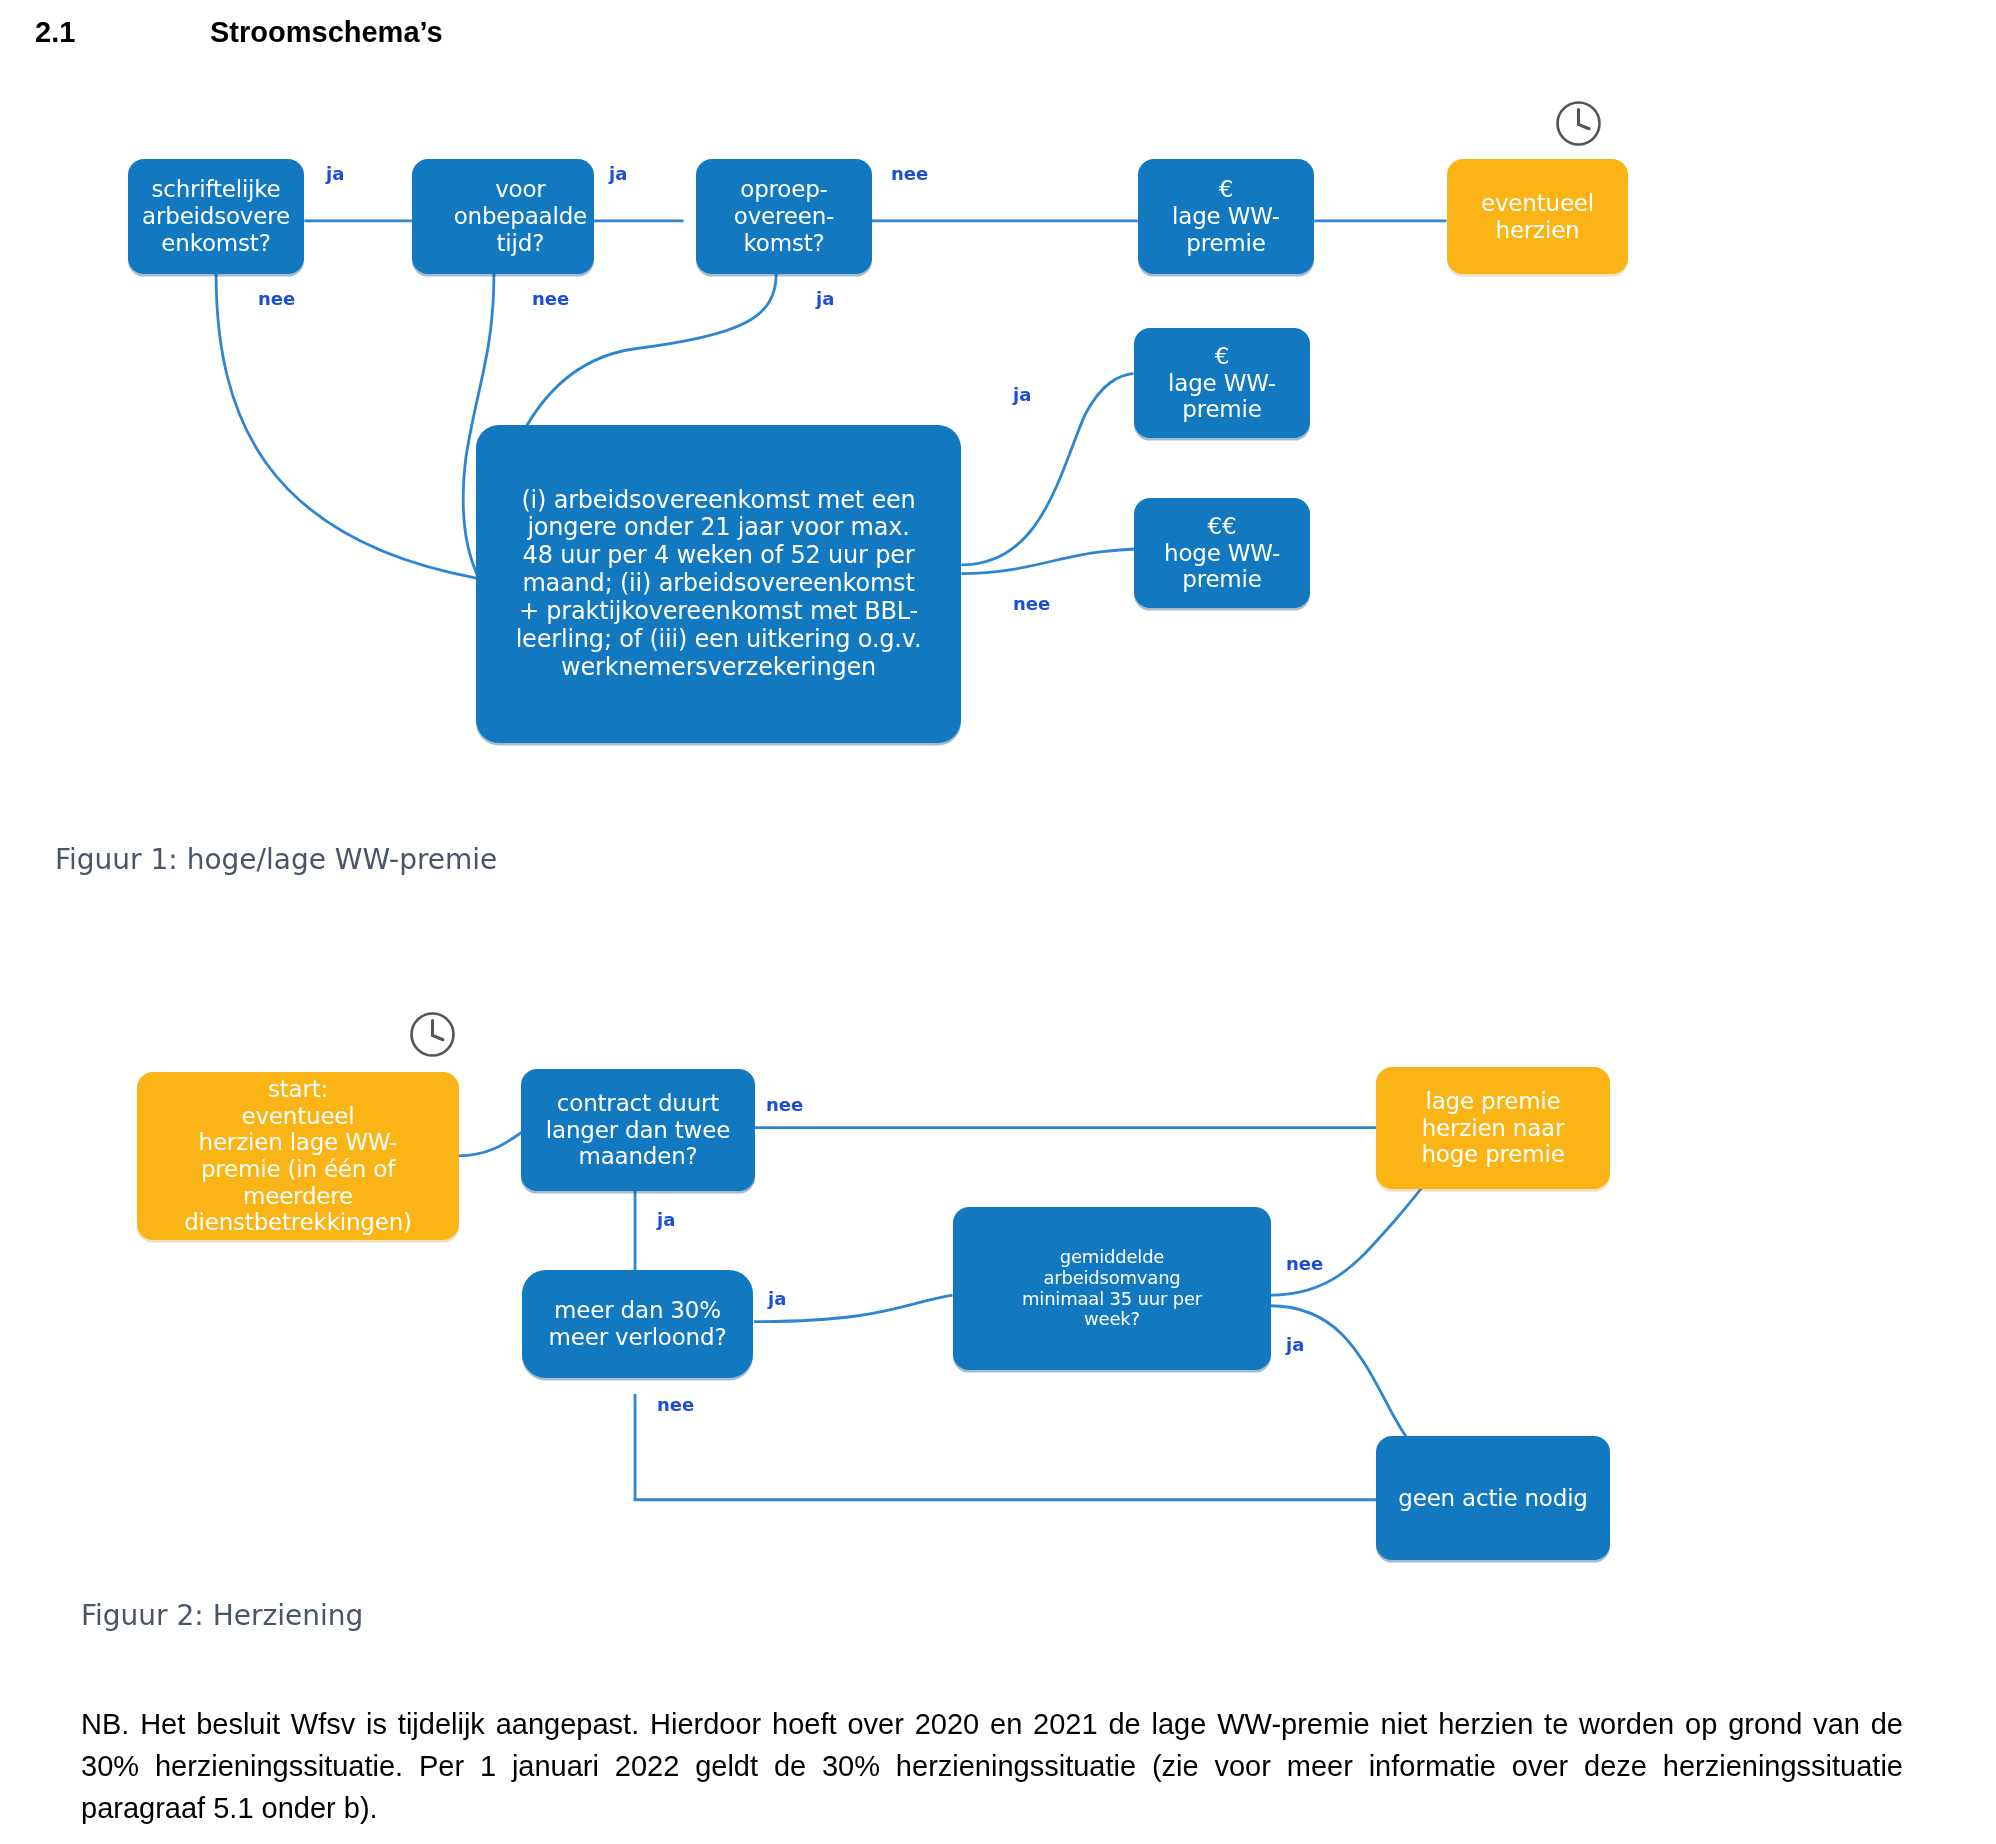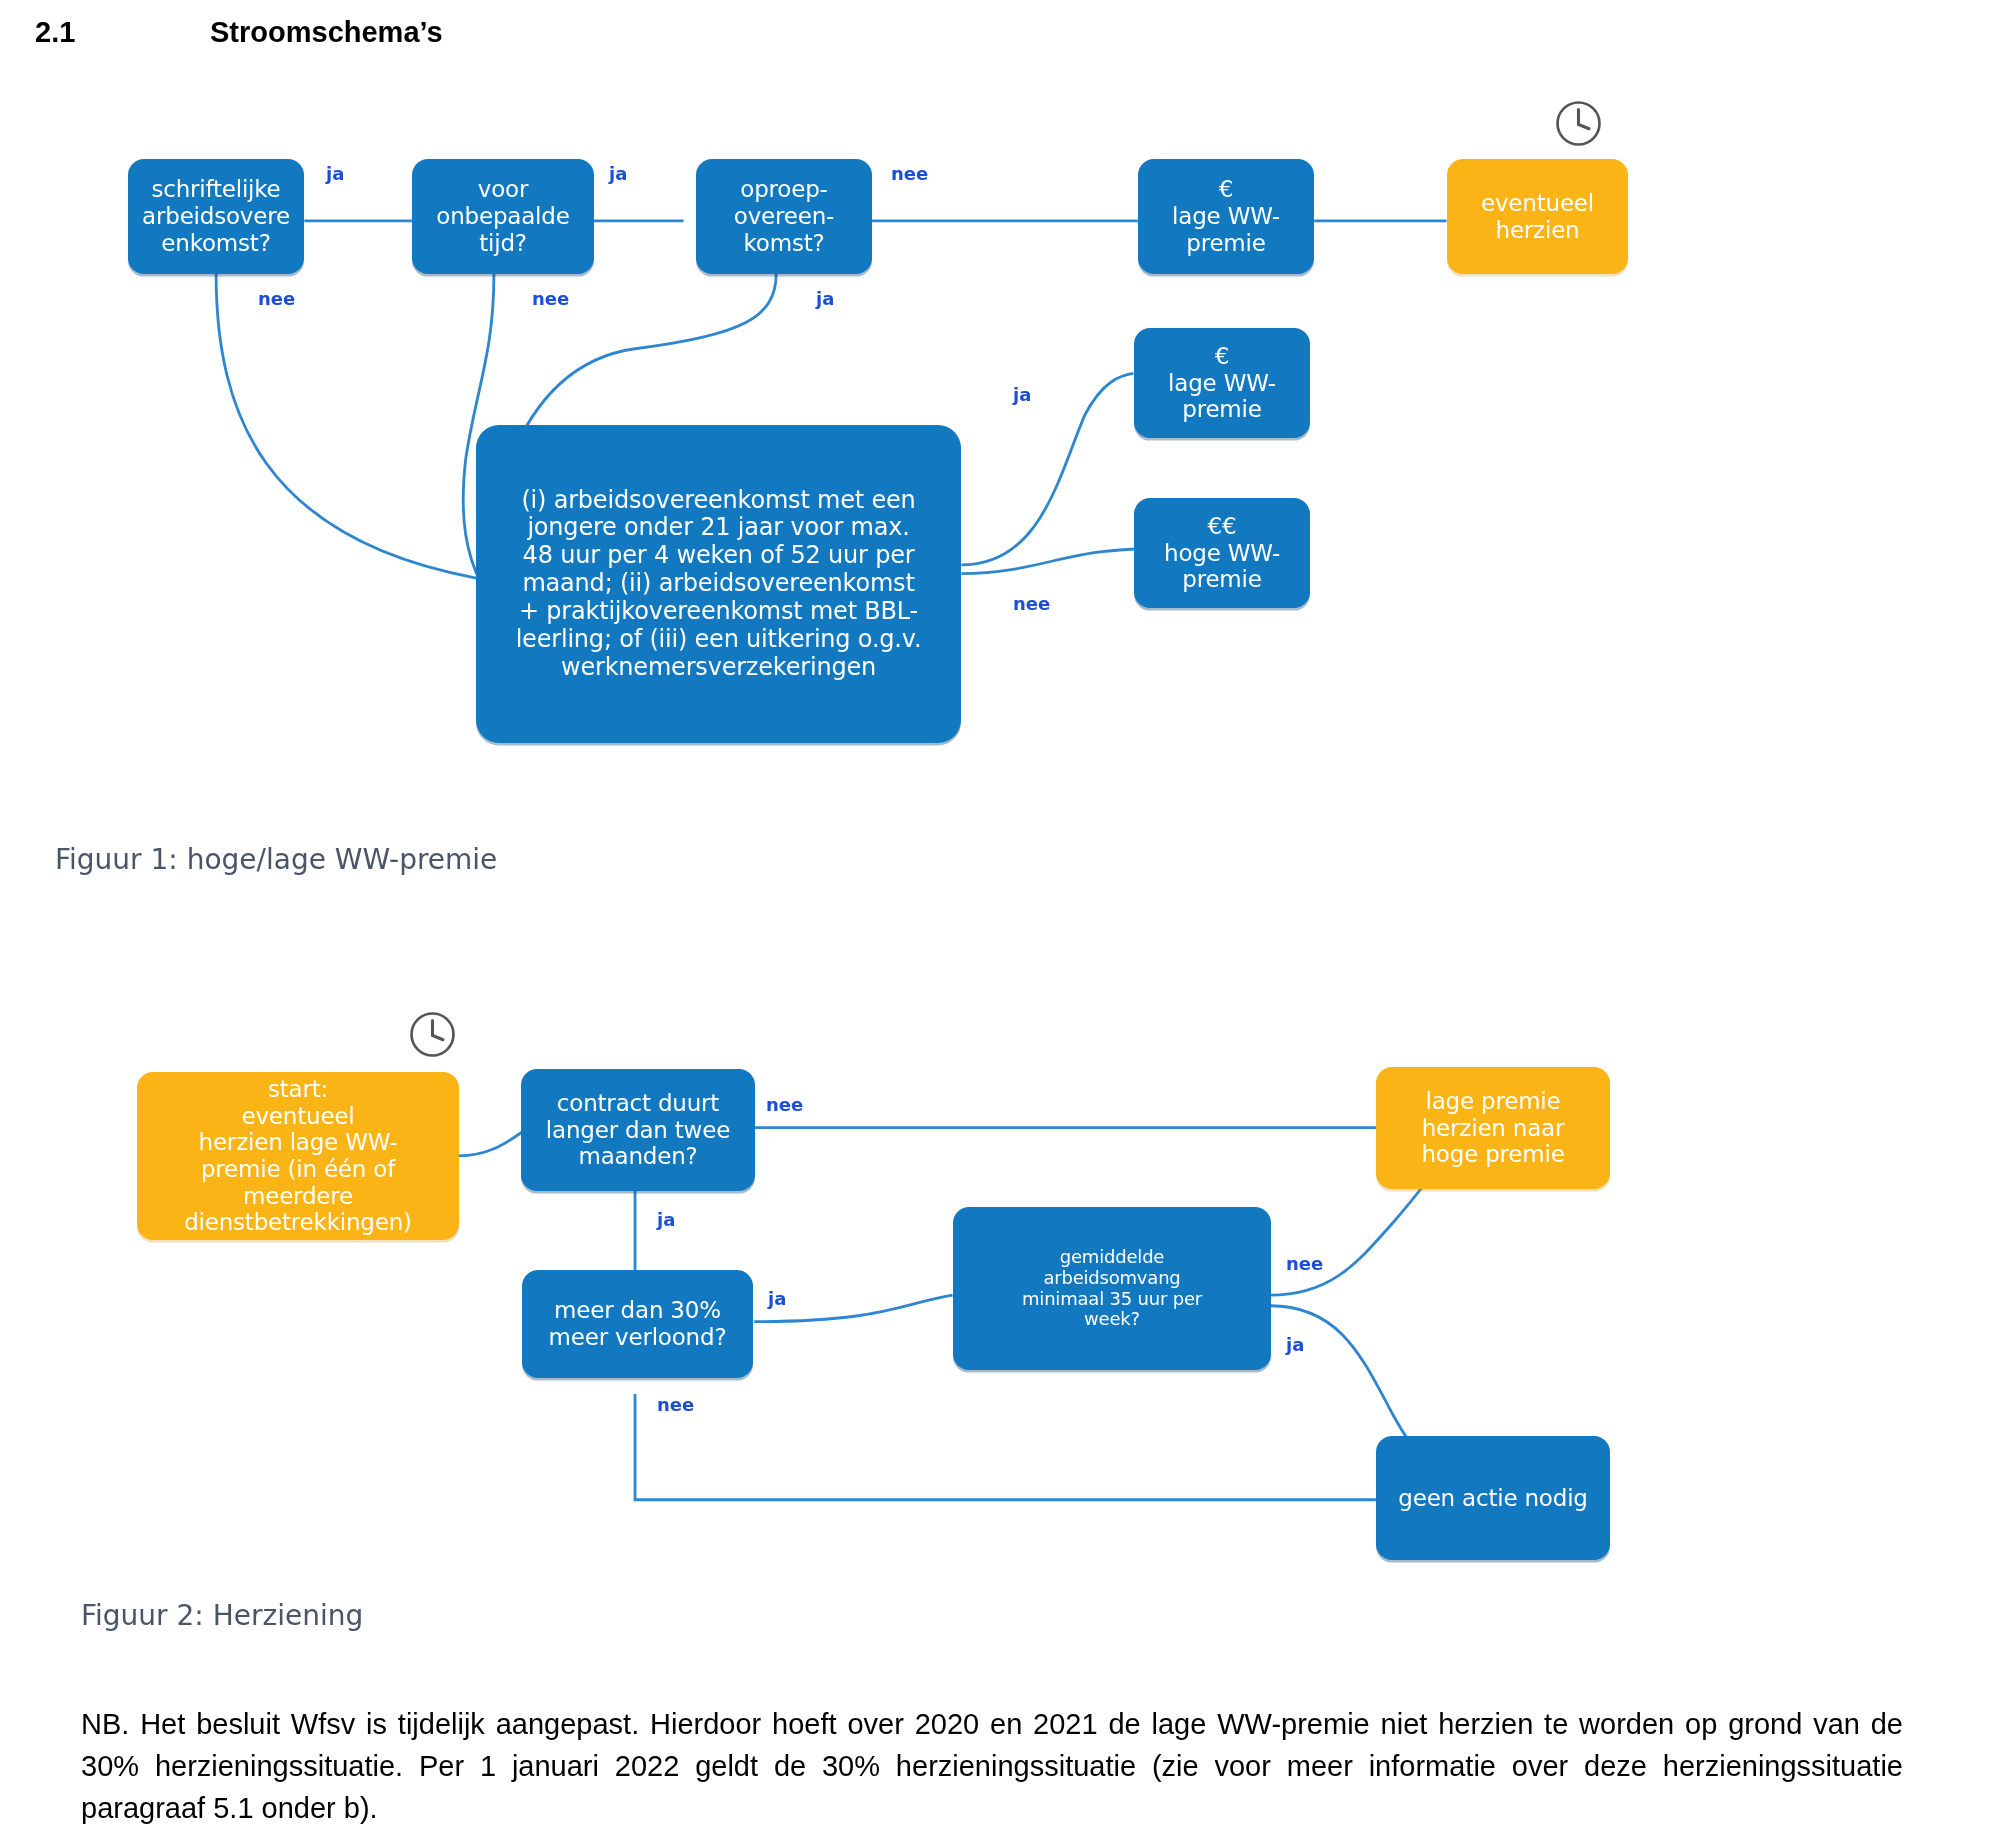--- a/index.html
+++ b/index.html
@@ -71,21 +71,21 @@
 </svg>
 
 <div class="node blue" style="left:128px;top:159px;width:176px;height:115px;font-size:23px;">
   <div>
     <span>schriftelijke</span>
     <span>arbeidsovere</span>
     <span>enkomst?</span>
   </div>
 </div>
 
-<div class="node blue" style="left:412px;top:159px;width:182px;height:115px;font-size:23px;">
+<div class="node blue" style="left:412px;top:159px;width:182px;height:115px;font-size:23px;justify-content:flex-end;">
   <div>
     <span>voor</span>
     <span>onbepaalde</span>
     <span>tijd?</span>
   </div>
 </div>
 
 <div class="node blue" style="left:696px;top:159px;width:176px;height:115px;font-size:23px;">
   <div>
     <span>oproep-</span>
@@ -165,21 +165,21 @@
 </div>
 
 <div class="node blue" style="left:521px;top:1069px;width:234px;height:122px;font-size:23px;">
   <div>
     <span>contract duurt</span>
     <span>langer dan twee</span>
     <span>maanden?</span>
   </div>
 </div>
 
-<div class="node blue" style="left:522px;top:1270px;width:231px;height:108px;font-size:23px;">
+<div class="node blue" style="left:522px;top:1270px;width:231px;height:108px;font-size:23px;border-radius:24px;">
   <div>
     <span>meer dan 30%</span>
     <span>meer verloond?</span>
   </div>
 </div>
 
 <div class="node blue" style="left:953px;top:1207px;width:318px;height:163px;font-size:18px;">
   <div>
     <span>gemiddelde</span>
     <span>arbeidsomvang</span>

